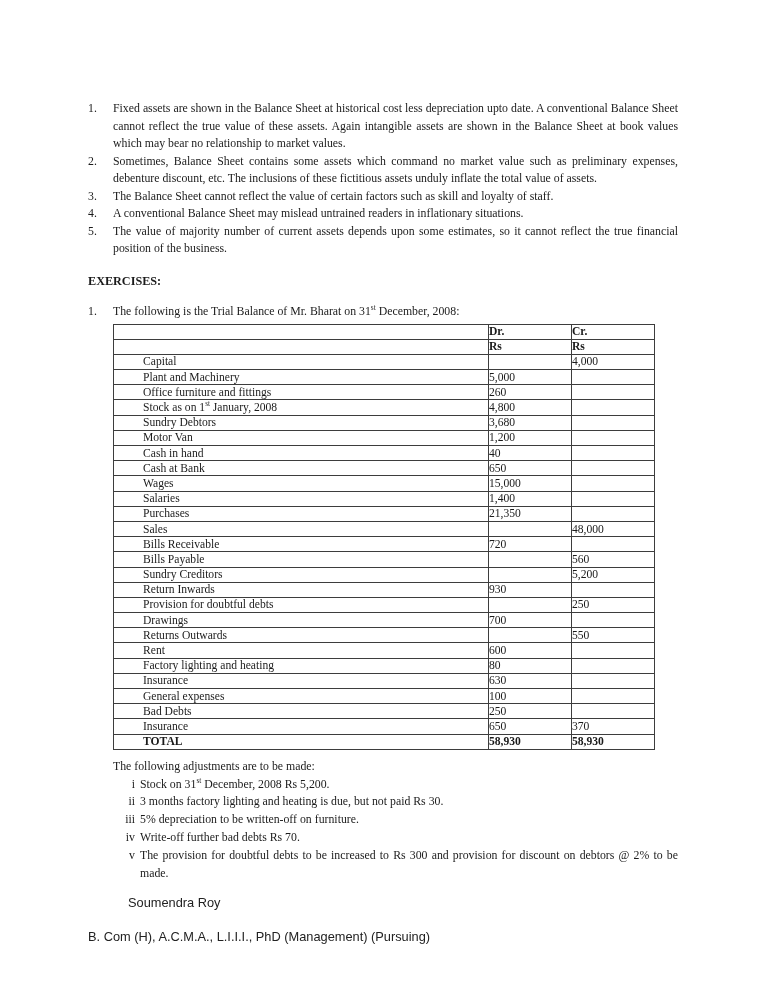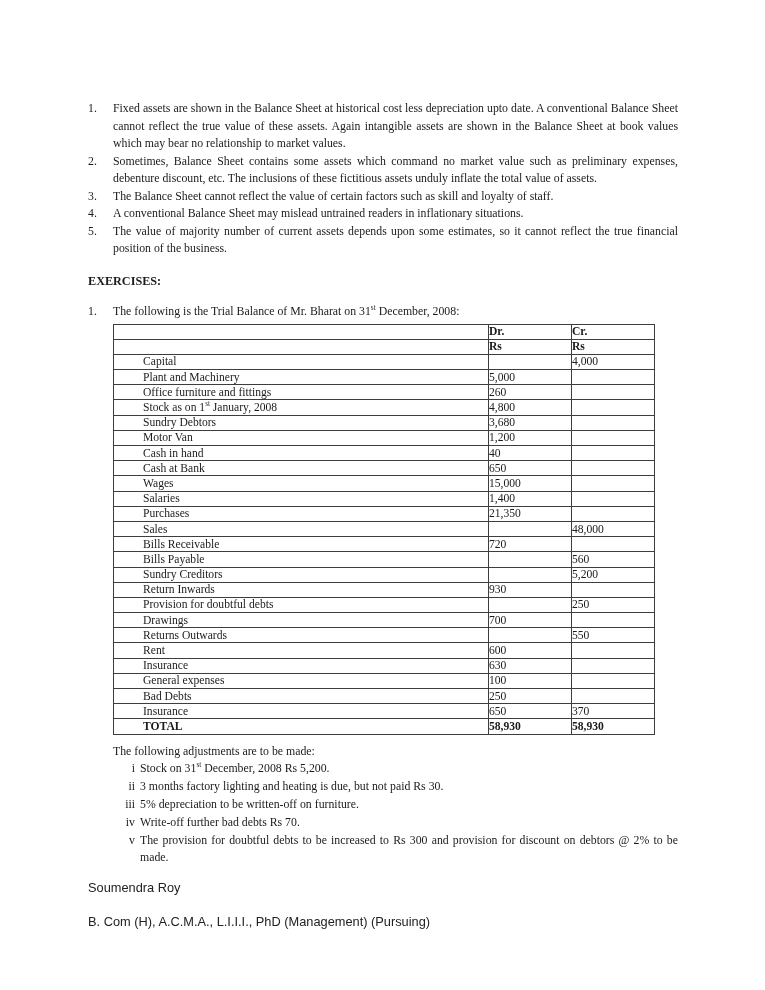--- a/index.html
+++ b/index.html
@@ -54,21 +54,21 @@
   .tb .hdr    { text-align: left; padding-right: 0; font-weight: bold; }
   .tb tr.total td { font-weight: bold; }
 
   
   .adjustments { margin-left: 25px; margin-top: 8px; width: 565px; font-size: 11.8px; line-height: 17.8px; }
   .adj-row  { display: flex; }
   .adj-num  { flex: 0 0 22px; text-align: right; margin-right: 5px; }
   .adj-text { flex: 1; text-align: justify; }
 
   
-  .footer-name { margin-top: 12px; font-family: "Liberation Sans", sans-serif; font-size: 12.8px; line-height: 17px; color: #222; }
+  .footer-name { margin-top: 12px; font-family: "Liberation Sans", sans-serif; font-size: 12.8px; line-height: 17px; color: #222; margin-left: 40px; }
   .footer-cred { margin-top: 17px; font-family: "Liberation Sans", sans-serif; font-size: 12.8px; line-height: 17px; color: #222; }
 </style>
 </head>
 <body>
 
 <div class="page">
 
   <div class="notes">
       <div class="note-row">
         <span class="note-num">1.</span>
@@ -212,20 +212,25 @@
           <td class="c-label">Returns Outwards</td>
           <td class="c-amt"></td>
           <td class="c-amt">550</td>
         </tr>
         <tr>
           <td class="c-label">Rent</td>
           <td class="c-amt">600</td>
           <td class="c-amt"></td>
         </tr>
         <tr>
+          <td class="c-label">Factory lighting and heating</td>
+          <td class="c-amt">80</td>
+          <td class="c-amt"></td>
+        </tr>
+        <tr>
           <td class="c-label">Insurance</td>
           <td class="c-amt">630</td>
           <td class="c-amt"></td>
         </tr>
         <tr>
           <td class="c-label">General expenses</td>
           <td class="c-amt">100</td>
           <td class="c-amt"></td>
         </tr>
         <tr>

